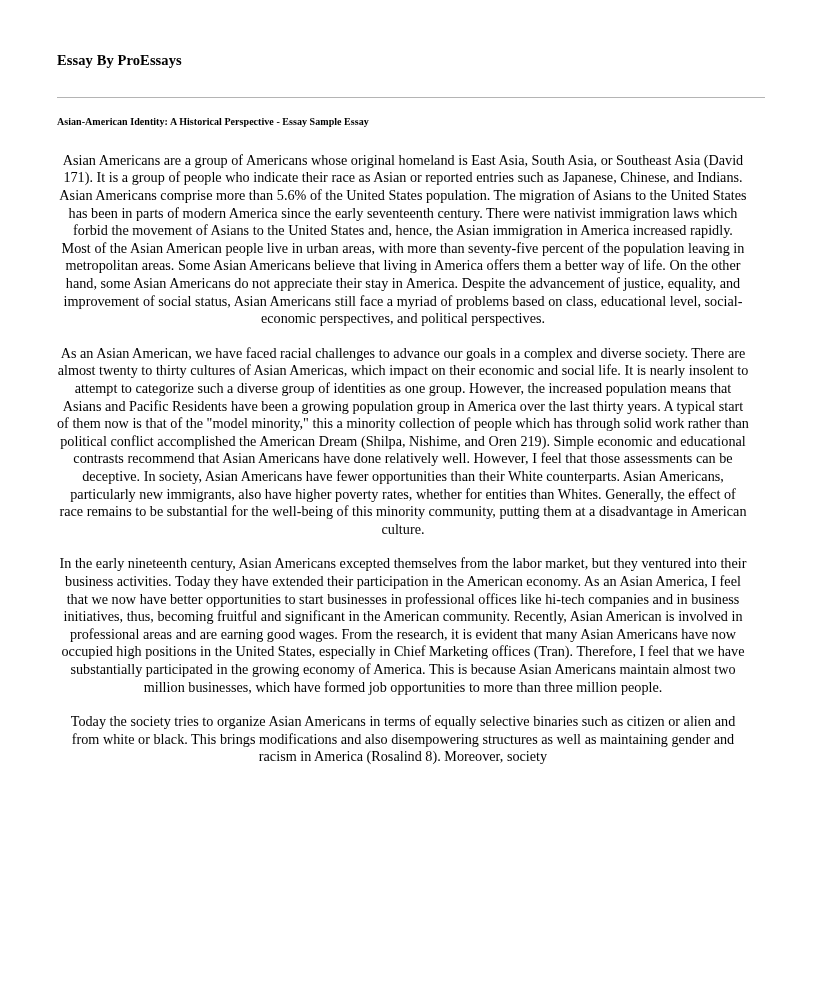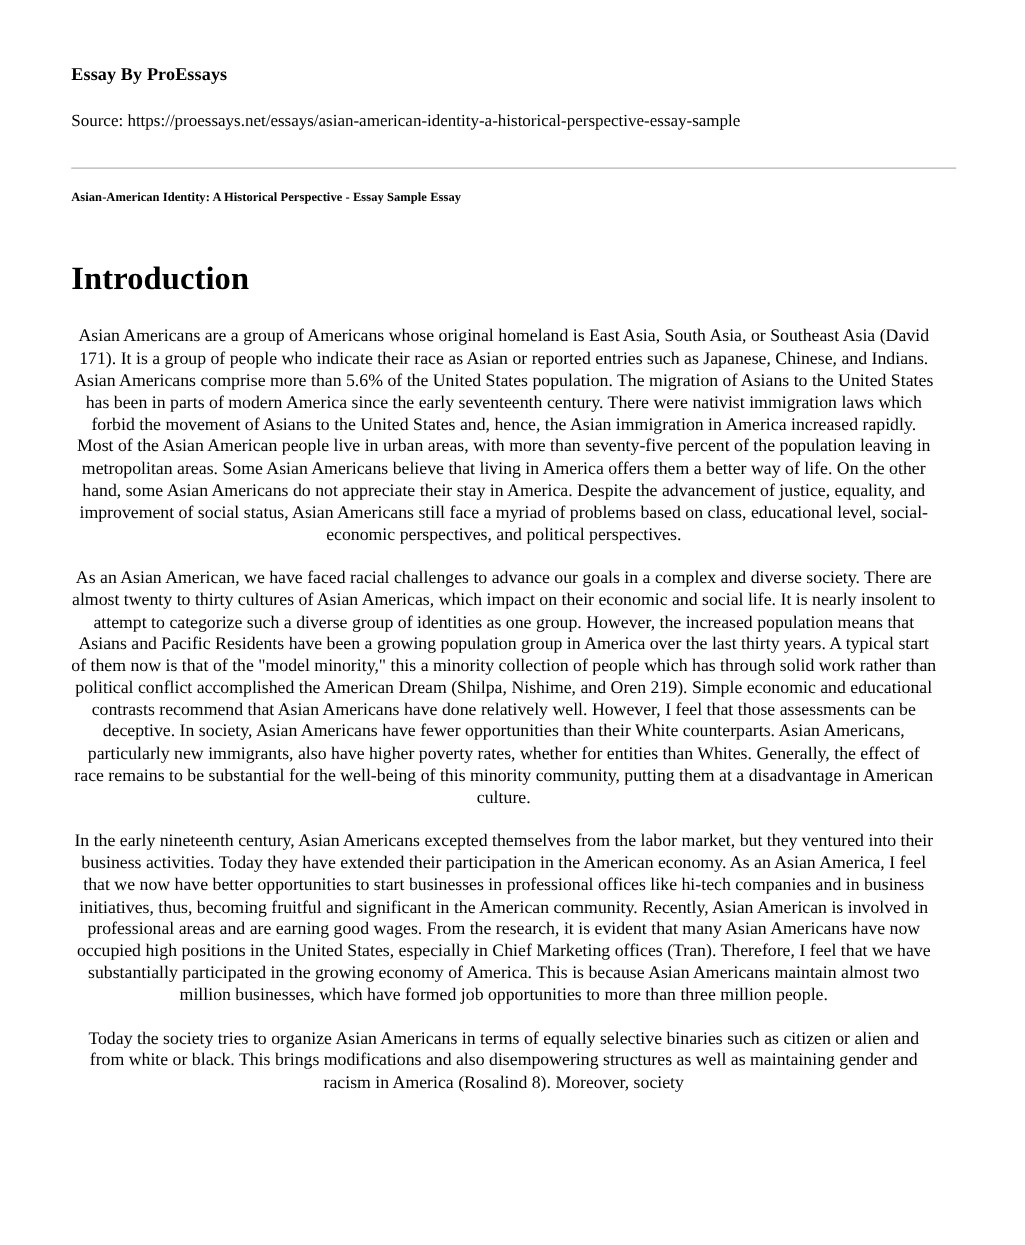--- a/index.html
+++ b/index.html
@@ -85,27 +85,25 @@
   }
 </style>
 </head>
 <body>
 
 <div class="page">
   <div class="content">
 
     <div class="site-name">Essay By ProEssays</div>
 
-    <div class="source-line">Source: https://proessays.net/essays/asian-american-identity-a-historical-perspective-essay-sample</div>
 
     <hr class="divider">
 
     <div class="doc-title">Asian-American Identity: A Historical Perspective - Essay Sample Essay</div>
 
-    <h1 class="section-heading">Introduction</h1>
 
     <div class="body-copy">
       <p>Asian Americans are a group of Americans whose original homeland is East Asia, South Asia, or Southeast Asia (David 171). It is a group of people who indicate their race as Asian or reported entries such as Japanese, Chinese, and Indians. Asian Americans comprise more than 5.6% of the United States population. The migration of Asians to the United States has been in parts of modern America since the early seventeenth century. There were nativist immigration laws which forbid the movement of Asians to the United States and, hence, the Asian immigration in America increased rapidly. Most of the Asian American people live in urban areas, with more than seventy-five percent of the population leaving in metropolitan areas. Some Asian Americans believe that living in America offers them a better way of life. On the other hand, some Asian Americans do not appreciate their stay in America. Despite the advancement of justice, equality, and improvement of social status, Asian Americans still face a myriad of problems based on class, educational level, social-economic perspectives, and political perspectives.</p>
       <p>As an Asian American, we have faced racial challenges to advance our goals in a complex and diverse society. There are almost twenty to thirty cultures of Asian Americas, which impact on their economic and social life. It is nearly insolent to attempt to categorize such a diverse group of identities as one group. However, the increased population means that Asians and Pacific Residents have been a growing population group in America over the last thirty years. A typical start of them now is that of the "model minority," this a minority collection of people which has through solid work rather than political conflict accomplished the American Dream (Shilpa, Nishime, and Oren 219). Simple economic and educational contrasts recommend that Asian Americans have done relatively well. However, I feel that those assessments can be deceptive. In society, Asian Americans have fewer opportunities than their White counterparts. Asian Americans, particularly new immigrants, also have higher poverty rates, whether for entities than Whites. Generally, the effect of race remains to be substantial for the well-being of this minority community, putting them at a disadvantage in American culture.</p>
       <p>In the early nineteenth century, Asian Americans excepted themselves from the labor market, but they ventured into their business activities. Today they have extended their participation in the American economy. As an Asian America, I feel that we now have better opportunities to start businesses in professional offices like hi-tech companies and in business initiatives, thus, becoming fruitful and significant in the American community. Recently, Asian American is involved in professional areas and are earning good wages. From the research, it is evident that many Asian Americans have now occupied high positions in the United States, especially in Chief Marketing offices (Tran). Therefore, I feel that we have substantially participated in the growing economy of America. This is because Asian Americans maintain almost two million businesses, which have formed job opportunities to more than three million people.</p>
       <p>Today the society tries to organize Asian Americans in terms of equally selective binaries such as citizen or alien and from white or black. This brings modifications and also disempowering structures as well as maintaining gender and racism in America (Rosalind 8). Moreover, society</p>
     </div>
 
   </div>
 </div>

